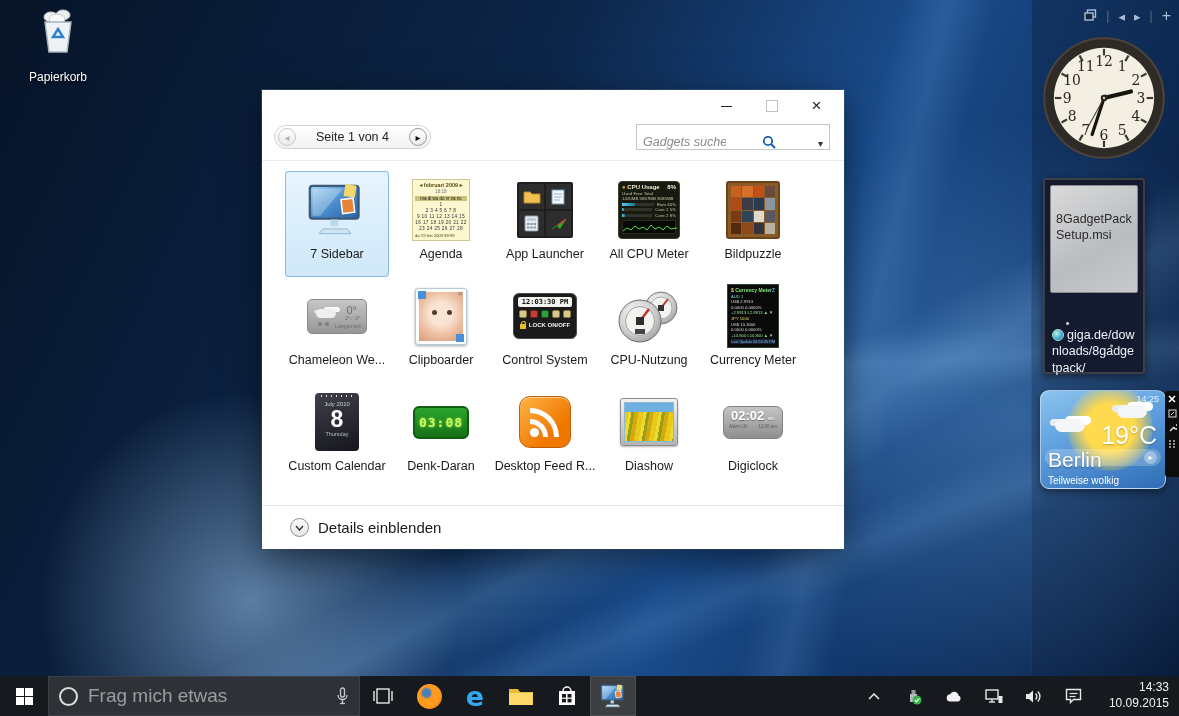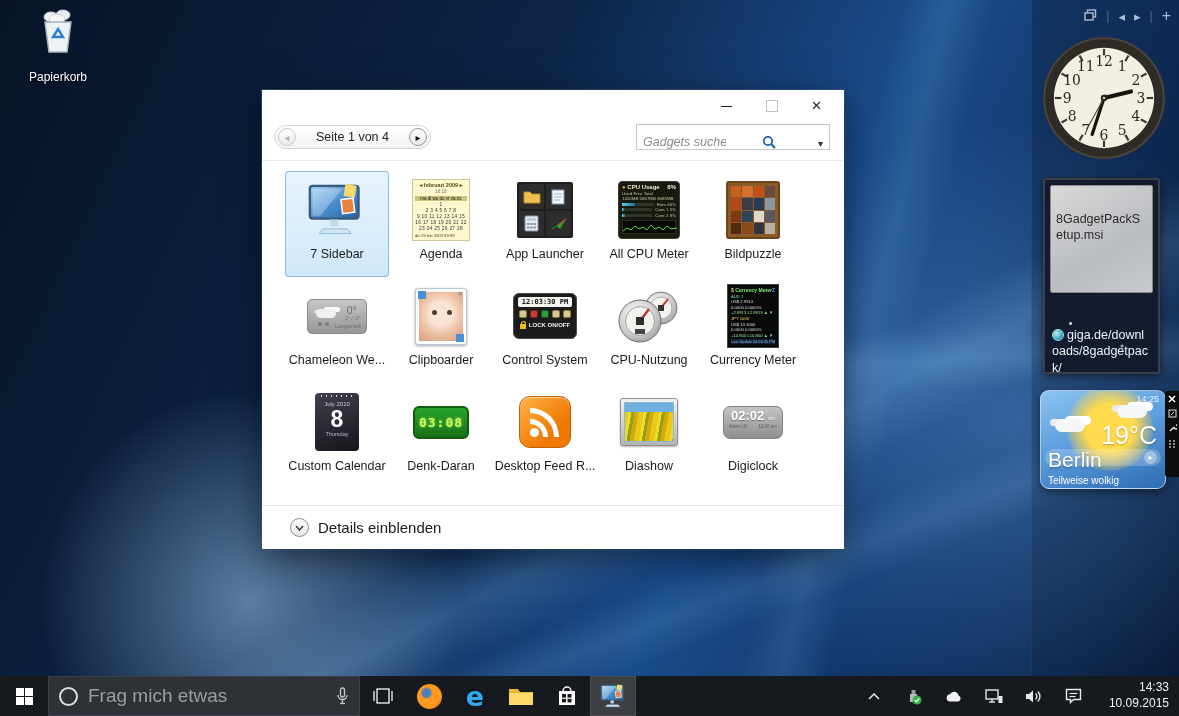--- a/index.html
+++ b/index.html
@@ -32,21 +32,21 @@
   
   .sb-controls { position:absolute; top:7px; right:8px; display:flex; align-items:center; gap:9px;
     color:#a9bdd6; font-size:13px; }
   .sb-controls .dv { color:rgba(255,255,255,.28); font-size:12px; }
   .sb-controls span { cursor:default; }
 
   
   .clock-gadget { position:absolute; left:1040px; top:34px; width:128px; height:128px; }
 
   
-  .note-gadget { position:absolute; left:1043px; top:178px; width:117px; height:196px;
+  .note-gadget { position:absolute; left:1043px; top:178px; width:102px; height:196px;
     background:#141b2e; border:2px solid #3c3f46; border-radius:3px; padding:5px;
     box-shadow:0 3px 8px rgba(0,0,0,.5); }
   .note-top { height:108px; border:1px solid #8a8a8a; border-radius:2px;
     background:linear-gradient(150deg,#d9d9d9,#b9bcc0 60%,#c8cacd); padding:26px 5px 0 5px;
     font-size:12.5px; color:#2a2a2a; word-break:break-all; line-height:1.25; }
   .note-bottom { margin-top:8px; font-size:12.5px; color:#eef2fa; line-height:1.3; word-break:break-all;
     padding:26px 2px 0 2px;
     background:radial-gradient(circle 1px at 20% 30%, rgba(255,255,255,.8) 0 1px, transparent 2px),
                radial-gradient(circle 1px at 70% 60%, rgba(255,255,255,.6) 0 1px, transparent 2px); }
   .globe { display:inline-block; width:12px; height:12px; border-radius:50%; vertical-align:-2px; margin-right:3px;

